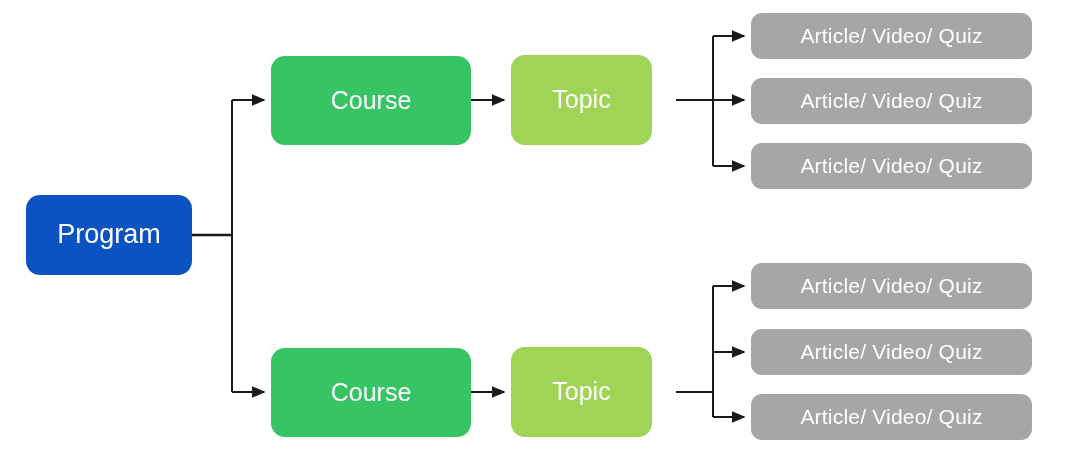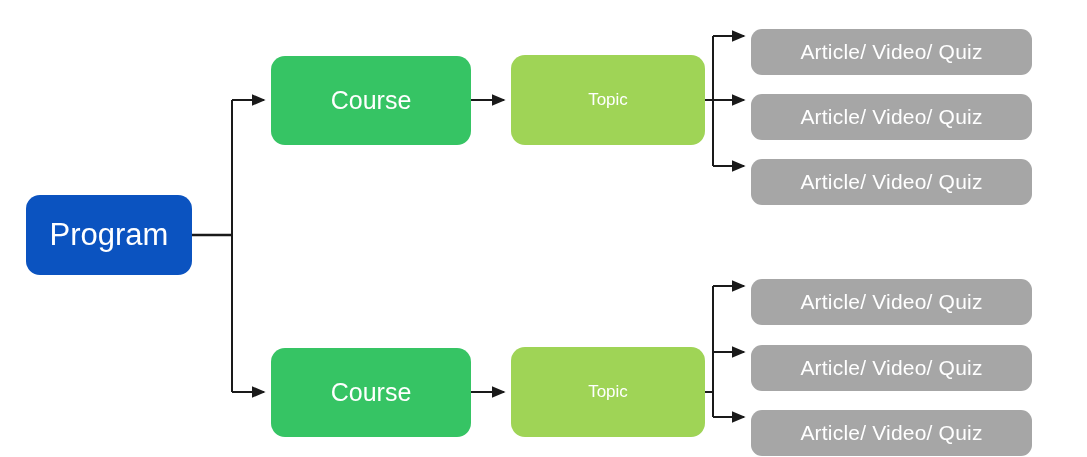--- a/index.html
+++ b/index.html
@@ -36,52 +36,51 @@
     line-height: 1.1;
     white-space: nowrap;
     border-radius: 12px;
   }
   .node-program {
     left: 26px;
     top: 195px;
     width: 166px;
     height: 80px;
     background: #0B53C0;
-    font-size: 31px;
+    font-size: 27px;
     border-radius: 14px;
   }
   .node-course {
     left: 271px;
     width: 200px;
     height: 89px;
     background: #36C464;
     font-size: 25px;
     border-radius: 14px;
   }
   .node-course-1 { top: 56px; }
   .node-course-2 { top: 348px; }
   .node-topic {
     left: 511px;
-    width: 194px;
+    width: 141px;
     height: 90px;
     background: #9FD456;
-    font-size: 17px;
+    font-size: 25px;
     border-radius: 14px;
   }
   .node-topic-1 { top: 55px; }
   .node-topic-2 { top: 347px; }
   .node-leaf {
     left: 751px;
     width: 281px;
     height: 46px;
     background: #A6A6A6;
     font-size: 21px;
     border-radius: 11px;
     letter-spacing: 0.2px;
-    margin-top: 16px;
   }
   .leaf-t1 { top: 13px; }
   .leaf-t2 { top: 78px; }
   .leaf-t3 { top: 143px; }
   .leaf-b1 { top: 263px; }
   .leaf-b2 { top: 329px; }
   .leaf-b3 { top: 394px; }
 </style>
 </head>
 <body>

